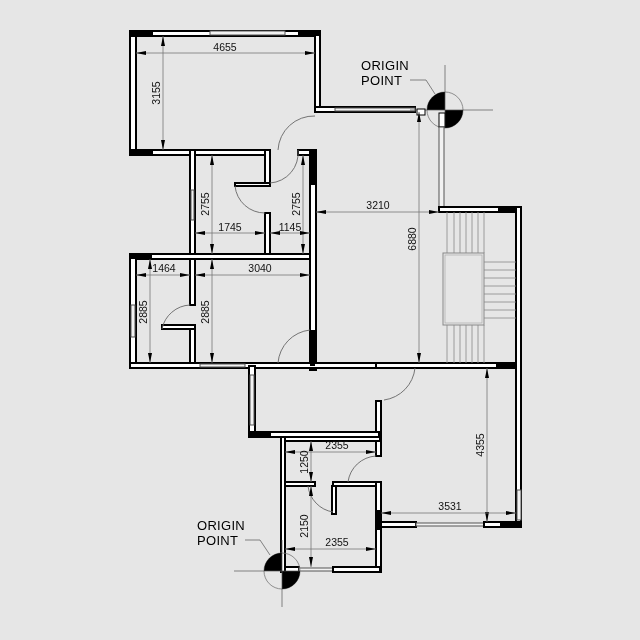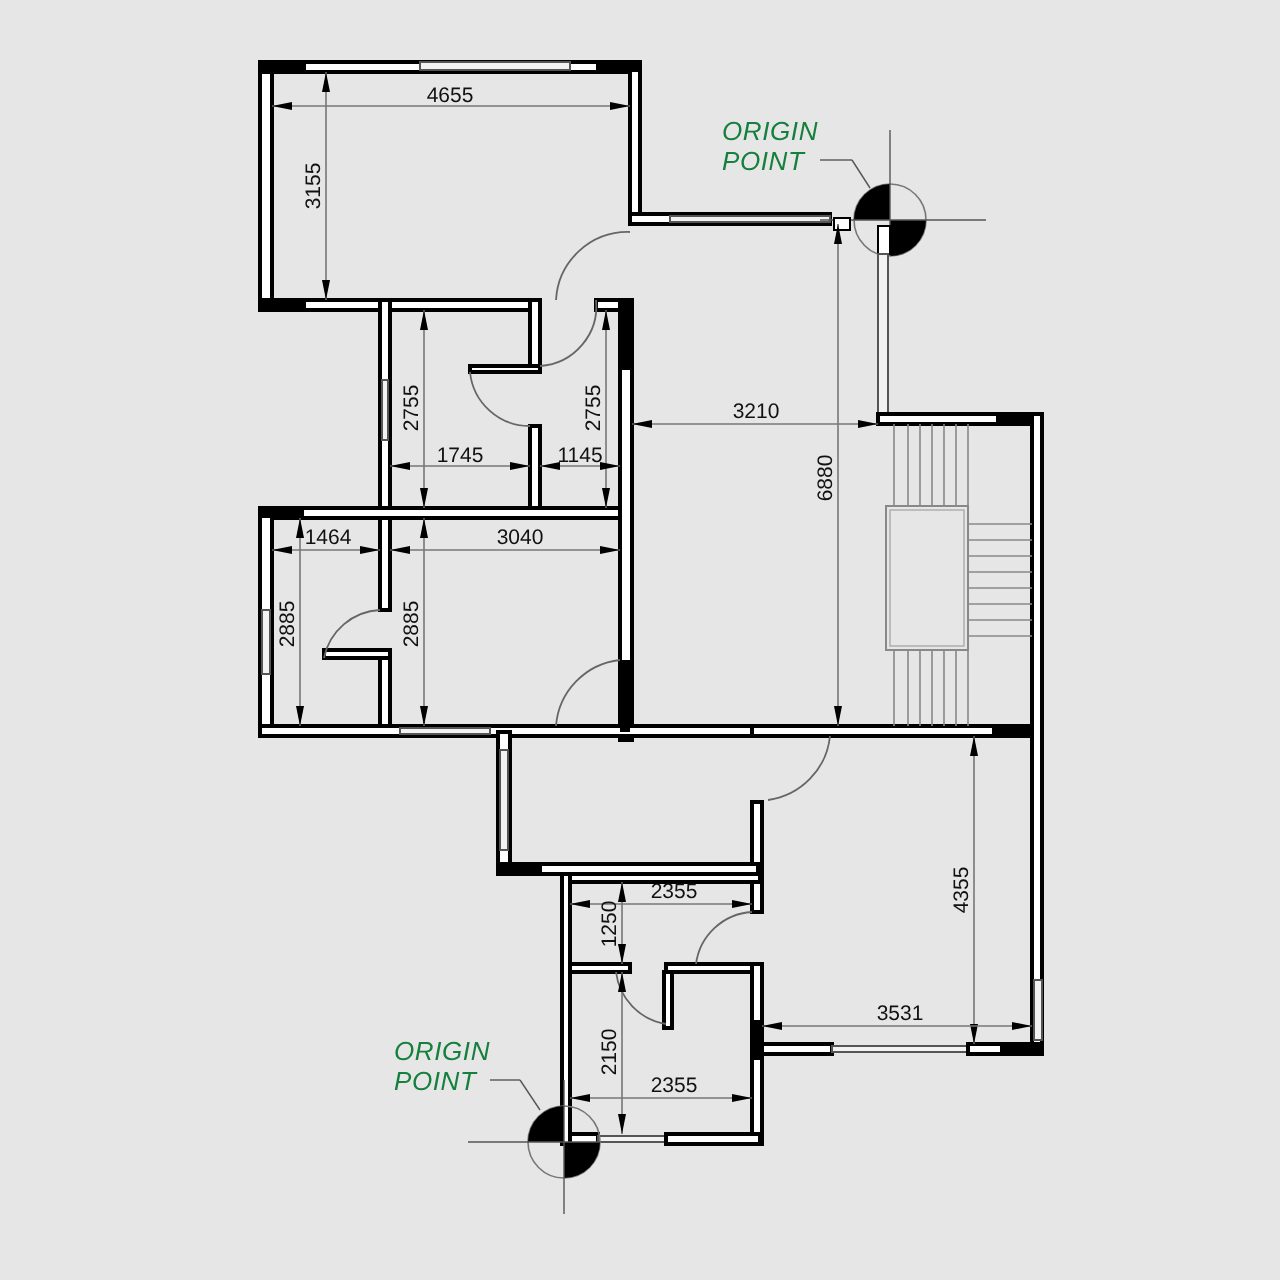--- a/index.html
+++ b/index.html
@@ -6,21 +6,21 @@
     body { width: 640px; height: 640px; overflow: hidden; position: relative; font-family: "Liberation Sans", sans-serif; }
     #plan { position: absolute; left: 0; top: 0; width: 640px; height: 640px; }
     .wall { fill: #ffffff; stroke: #000; stroke-width: 2; }
     .col { fill: #000; }
     .win { fill: #f2f2f2; stroke: #555; stroke-width: 1; }
     .dim { stroke: #777; stroke-width: 0.8; fill: none; }
     .arrow { fill: #000; }
     .door { fill: none; stroke: #666; stroke-width: 0.9; }
     .stair { stroke: #888; stroke-width: 0.8; fill: none; }
     .dimtext { font-family: "Liberation Sans", sans-serif; font-size: 10.5px; fill: #111; }
-    .label { position: absolute; font-family: "Liberation Sans", sans-serif; font-size: 13px; line-height: 15px; color: #15803d; letter-spacing: 0.3px; font-style: italic; }
+    .label { position: absolute; font-family: "Liberation Sans", sans-serif; font-size: 13px; line-height: 15px; color: #000000; letter-spacing: 0.3px; }
   </style>
 </head>
 <body>
 
 <svg id="plan" viewBox="0 0 640 640" xmlns="http://www.w3.org/2000/svg">
 
   <g>
     <rect class="wall" x="130" y="31" width="6" height="124"></rect>
     <rect class="wall" x="130" y="31" width="190" height="5"></rect>
     <rect class="wall" x="315" y="31" width="5" height="80"></rect>

